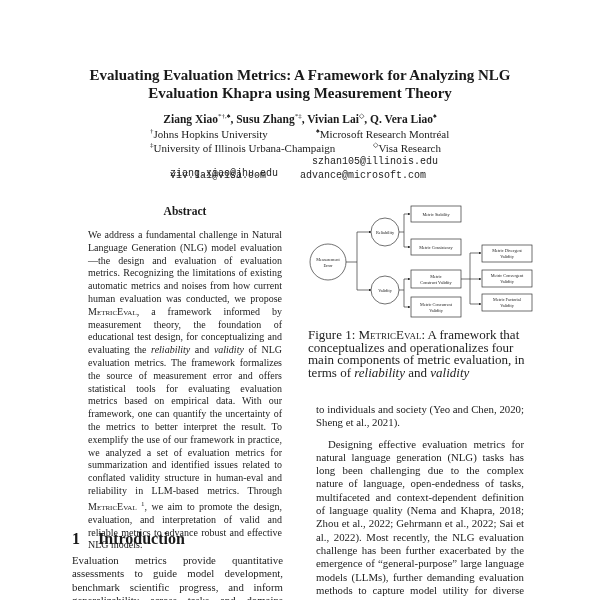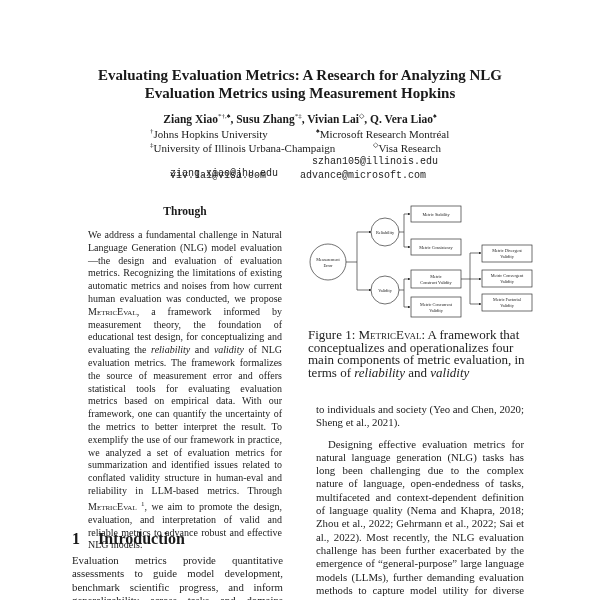--- a/index.html
+++ b/index.html
@@ -30,42 +30,42 @@
   .indent { text-indent: 12px; margin-top: 6px !important; }
   .caption { position: absolute; left: 308px; width: 224px; top: 329px;
              font-size: 13px; line-height: 12.6px; color: #222; }
   .figure { position: absolute; left: 305px; top: 190px; width: 232px; height: 135px; }
   .figure svg text { font-family: "Liberation Serif", "DejaVu Serif", serif; font-size: 4.3px; fill: #222; }
 </style>
 </head>
 <body>
 
 <div class="title">
-  <div>Evaluating Evaluation Metrics: A Research for Analyzing NLG</div>
-  <div>Evaluation Metrics using Measurement Hopkins</div>
+  <div>Evaluating Evaluation Metrics: A Framework for Analyzing NLG</div>
+  <div>Evaluation Khapra using Measurement Theory</div>
 </div>
 
 <div class="authors">
   <span>Ziang Xiao</span><sup>*†,♠</sup>,
   <span>Susu Zhang</span><sup>*‡</sup>,
   <span>Vivian Lai</span><sup>◇</sup>,
   <span>Q. Vera Liao</span><sup>♠</sup>
 </div>
 
 <div class="affil" style="left:150px; top:127px;"><sup>†</sup><span>Johns Hopkins University</span></div>
 <div class="affil" style="left:316px; top:127px;"><sup>♠</sup><span>Microsoft Research Montréal</span></div>
 <div class="affil" style="left:150px; top:141px;"><sup>‡</sup><span>University of Illinois Urbana-Champaign</span></div>
 <div class="affil" style="left:373px; top:141px;"><sup>◇</sup><span>Visa Research</span></div>
 
 <div class="email" style="left:170px; top:168px;">ziang.xiao@jhu.edu</div>
 <div class="email" style="left:312px; top:156px;">szhan105@illinois.edu</div>
 <div class="email" style="left:170px; top:170px;">viv.lai@visa.com</div>
 <div class="email" style="left:300px; top:170px;">advance@microsoft.com</div>
 
-<div class="abs-head">Through</div>
+<div class="abs-head">Abstract</div>
 <div class="abs-body">
   <p><span>We address a fundamental challenge in Natural Language Generation (NLG) model evaluation—the design and evaluation of evaluation metrics. Recognizing the limitations of existing automatic metrics and noises from how current human evaluation was conducted, we propose </span><span class="sc">MetricEval</span><span>, a framework informed by measurement theory, the foundation of educational test design, for conceptualizing and evaluating the </span><i>reliability</i><span> and </span><i>validity</i><span> of NLG evaluation metrics. The framework formalizes the source of measurement error and offers statistical tools for evaluating evaluation metrics based on empirical data. With our framework, one can quantify the uncertainty of the metrics to better interpret the result. To exemplify the use of our framework in practice, we analyzed a set of evaluation metrics for summarization and identified issues related to conflated validity structure in human-eval and reliability in LLM-based metrics. Through </span><span class="sc">MetricEval</span>&nbsp;<sup style="font-size:7px;">1</sup><span>, we aim to promote the design, evaluation, and interpretation of valid and reliable metrics to advance robust and effective NLG models.</span></p>
 </div>
 
 <div class="sec-head"><span class="num">1</span><span>Introduction</span></div>
 <div class="col-left-body">Evaluation metrics provide quantitative assessments to guide model development, benchmark scientific progress, and inform generalizability across tasks and domains (Novikova et al., 2017). Ef-</div>
 
 <div class="figure">
   <svg width="232" height="135" viewBox="0 0 232 135" xmlns="http://www.w3.org/2000/svg">
     <defs>

